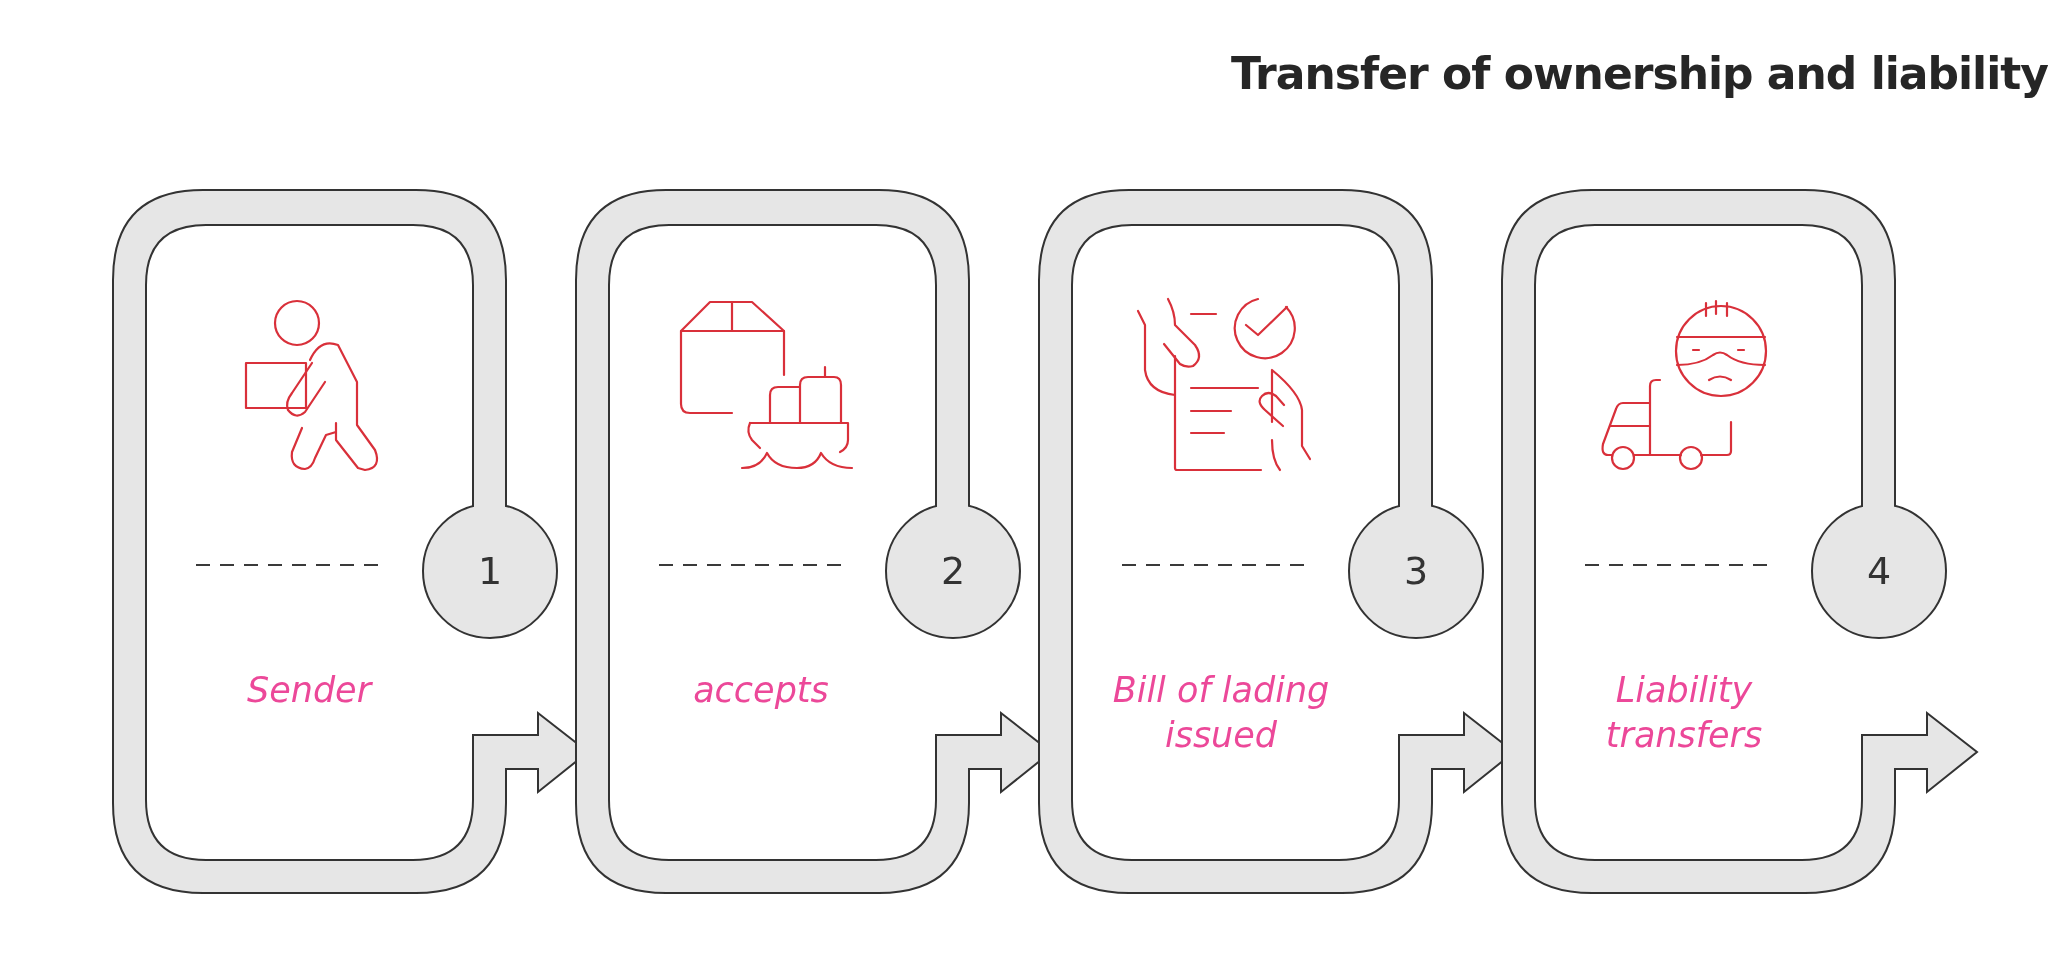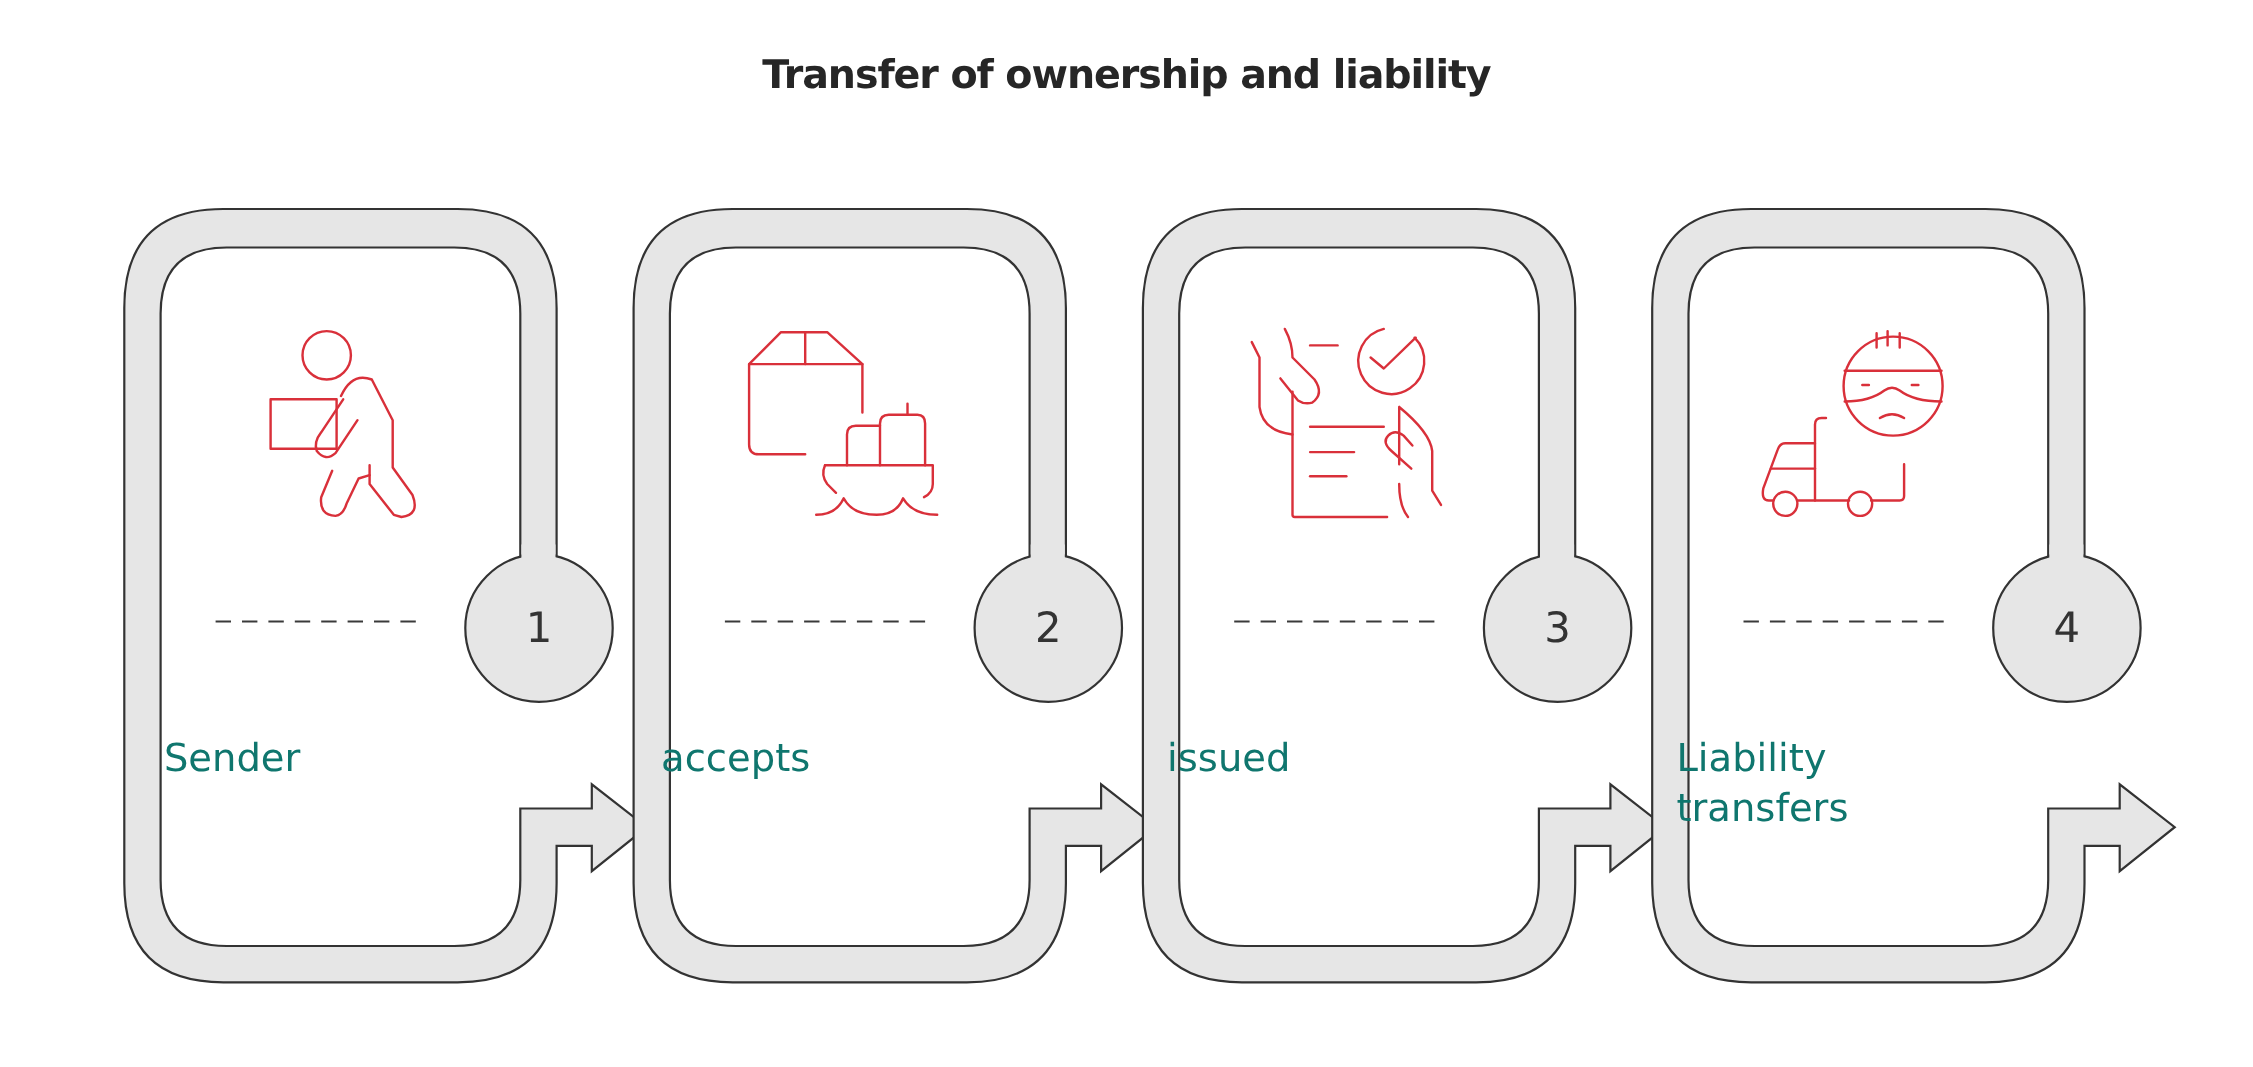--- a/index.html
+++ b/index.html
@@ -1,25 +1,25 @@
 <!DOCTYPE html>
 <html><head>
 <meta charset="utf-8">
 <style>
   html, body { margin: 0; padding: 0; background: #ffffff; }
   body { width: 2048px; height: 970px; position: relative; overflow: hidden;
          font-family: "DejaVu Sans", "Liberation Sans", sans-serif; color: #2b2b2b; }
-  .title { position: absolute; left: 0; top: 48px; width: 2048px; text-align: center;
-           font-size: 36px; font-weight: bold; letter-spacing: -1px; color: #262626; }
+  .title { position: absolute; left: 0; top: 48px; width: 2048px; text-align: right;
+           font-size: 44px; font-weight: bold; letter-spacing: -1px; color: #262626; }
   svg.stage { position: absolute; left: 0; top: 0; }
   .track { fill: #e6e6e6; stroke: #333333; stroke-width: 2; }
   .num { font-family: "DejaVu Sans", "Liberation Sans", sans-serif; font-size: 38px; fill: #333333; text-anchor: middle; }
   .dash { stroke: #3a3a3a; stroke-width: 2; stroke-dasharray: 14 10; }
   .icon { fill: none; stroke: #d9303a; stroke-width: 2.2; stroke-linecap: round; stroke-linejoin: round; }
-  .label { position: absolute; width: 320px; font-size: 35px; line-height: 45px; color: #0f766e; }
+  .label { position: absolute; width: 320px; text-align: center; font-size: 35px; line-height: 45px; color: #ec4899; font-style: italic; }
 </style>
 </head>
 <body>
 
 <div class="title">Transfer of ownership and liability</div>
 
 <svg class="stage" width="2048" height="970" viewBox="0 0 2048 970">
   <defs>
 
     <g id="card">
@@ -131,18 +131,19 @@
   </g>
 </svg>
 
 <div class="label" style="left:149px; top:668px;">
   <div>Sender</div>
 </div>
 <div class="label" style="left:601px; top:668px;">
   <div>accepts</div>
 </div>
 <div class="label" style="left:1061px; top:668px;">
+  <div>Bill of lading</div>
   <div>issued</div>
 </div>
 <div class="label" style="left:1524px; top:668px;">
   <div>Liability</div>
   <div>transfers</div>
 </div>
 
 </body></html>

